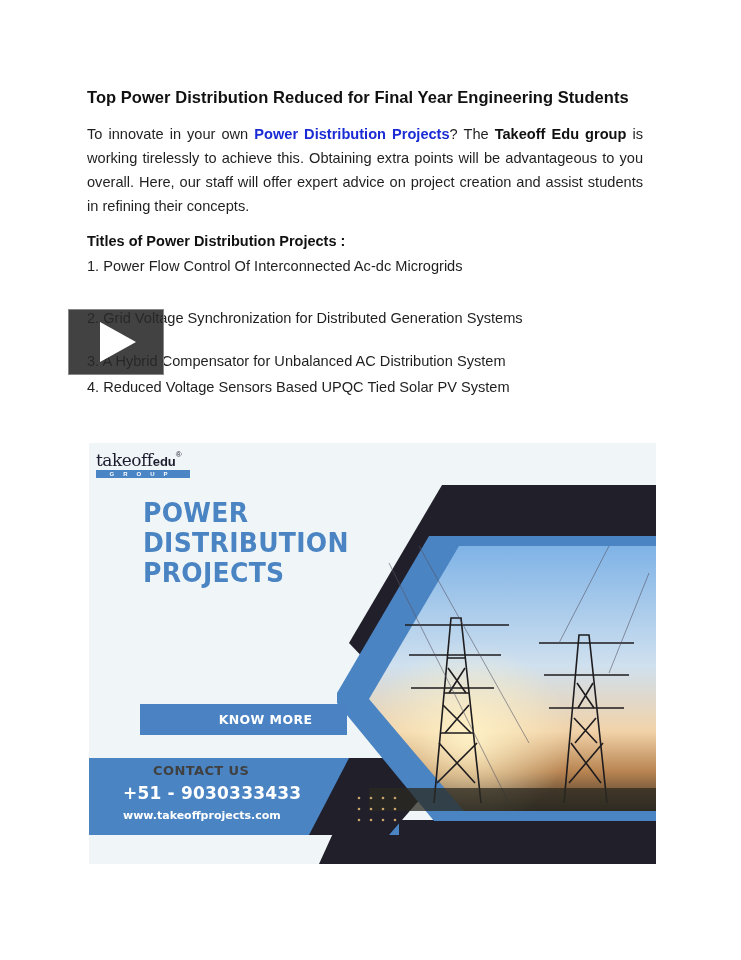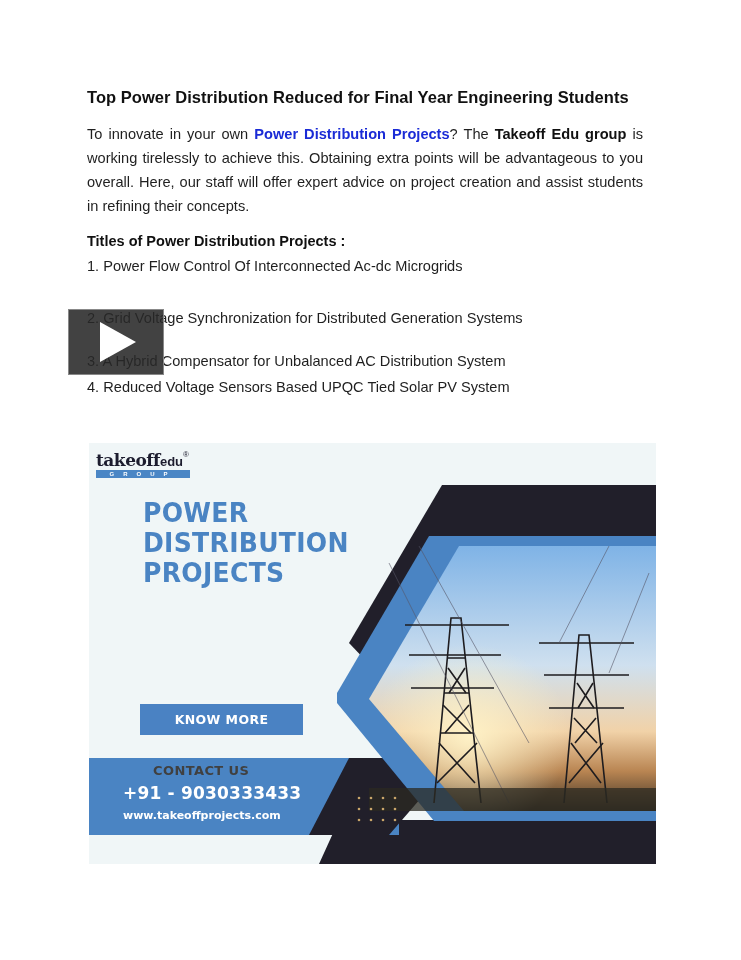--- a/index.html
+++ b/index.html
@@ -9,27 +9,27 @@
   .intro a{color:#1a2bd6;font-weight:bold;}
   .intro b{color:#111;}
   .subhead{position:absolute;left:87px;top:233px;font-size:14.5px;font-weight:bold;color:#111;}
   .list-item{position:absolute;left:87px;font-size:14.6px;color:#1f1f1f;}
   .play-overlay{position:absolute;left:68px;top:309px;width:96px;height:66px;background:rgba(40,40,40,0.88);border:1px solid #888;box-sizing:border-box;cursor:pointer;}
   .play-overlay svg{position:absolute;left:29px;top:10px;}
 
   .banner{position:absolute;left:89px;top:443px;width:567px;height:421px;background:#f0f6f7;overflow:hidden;}
   .banner svg.shapes{position:absolute;left:0;top:0;}
   .logo{position:absolute;left:7px;top:7px;}
-  .logo-word{font-family:"DejaVu Serif","Liberation Serif",serif;font-weight:bold;font-size:17px;color:#1c1c2e;letter-spacing:-0.5px;}
+  .logo-word{font-family:"DejaVu Serif","Liberation Serif",serif;font-weight:normal;font-size:17px;color:#1c1c2e;letter-spacing:-0.5px;}
   .logo-edu{font-family:"Liberation Sans",sans-serif;font-size:13px;font-weight:bold;color:#1c1c2e;}
   .logo-reg{font-size:8px;vertical-align:top;color:#1c1c2e;}
   .logo-group{display:block;width:94px;height:8px;background:#4a86c5;color:#fff;font-size:6px;letter-spacing:9px;text-align:center;line-height:8px;margin-top:0px;font-weight:bold;}
   .headline{position:absolute;left:54px;top:55px;font-family:"DejaVu Sans","Liberation Sans",sans-serif;font-weight:bold;font-size:27px;line-height:30px;color:#4a84c3;letter-spacing:0.3px;transform:scaleX(0.93);transform-origin:left top;}
   .blurb{position:absolute;left:49px;top:150px;width:205px;font-family:"DejaVu Sans",sans-serif;font-size:12.3px;line-height:16.2px;color:#1c1c2e;}
-  .know-more{position:absolute;left:51px;top:261px;width:163px;height:31px;background:#4a82c3;color:#fff;font-family:"DejaVu Sans",sans-serif;font-weight:bold;font-size:12.5px;line-height:31px;text-align:center;letter-spacing:0.4px;cursor:pointer;}
+  .know-more{position:absolute;left:51px;top:261px;width:163px;height:31px;background:#4a82c3;color:#fff;font-family:"DejaVu Sans",sans-serif;font-weight:bold;font-size:12.5px;line-height:31px;text-align:center;letter-spacing:0.4px;cursor:pointer;padding-left:44px;}
   .contact-title{position:absolute;left:64px;top:320px;color:#404040;font-family:"DejaVu Sans",sans-serif;font-weight:bold;font-size:13px;letter-spacing:0.4px;}
   .contact-phone{position:absolute;left:34px;top:340px;color:#fff;font-family:"DejaVu Sans",sans-serif;font-weight:bold;font-size:17px;letter-spacing:0.2px;}
   .contact-web{position:absolute;left:34px;top:366px;color:#fff;font-family:"DejaVu Sans",sans-serif;font-weight:bold;font-size:11px;}
 </style>
 </head>
 <body>
 
 <div class="doc-title">Top Power Distribution Reduced for Final Year Engineering Students</div>
 
 <div class="intro"><span>To innovate in your own </span><a>Power Distribution Projects</a><span>? The </span><b>Takeoff Edu group</b><span> is working tirelessly to achieve this. Obtaining extra points will be advantageous to you overall. Here, our staff will offer expert advice on project creation and assist students in refining their concepts.</span></div>
@@ -111,15 +111,15 @@
   <div class="headline">
     <div>POWER</div>
     <div>DISTRIBUTION</div>
     <div>PROJECTS</div>
   </div>
 
 
   <div class="know-more">KNOW MORE</div>
 
   <div class="contact-title">CONTACT US</div>
-  <div class="contact-phone">+91 - 9030333433</div>
+  <div class="contact-phone">+51 - 9030333433</div>
   <div class="contact-web">www.takeoffprojects.com</div>
 </div>
 
 </body></html>

